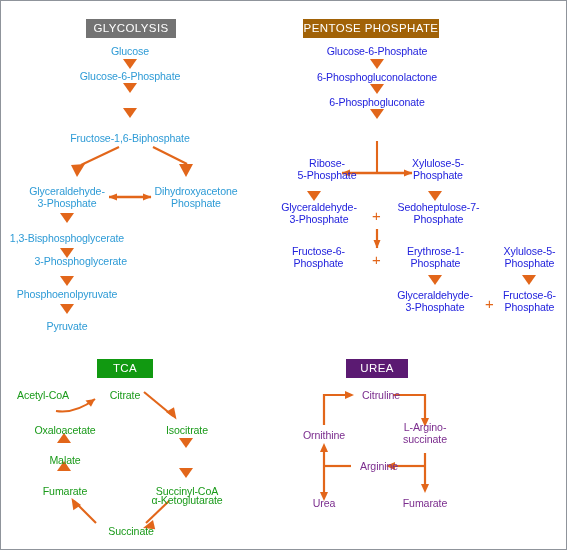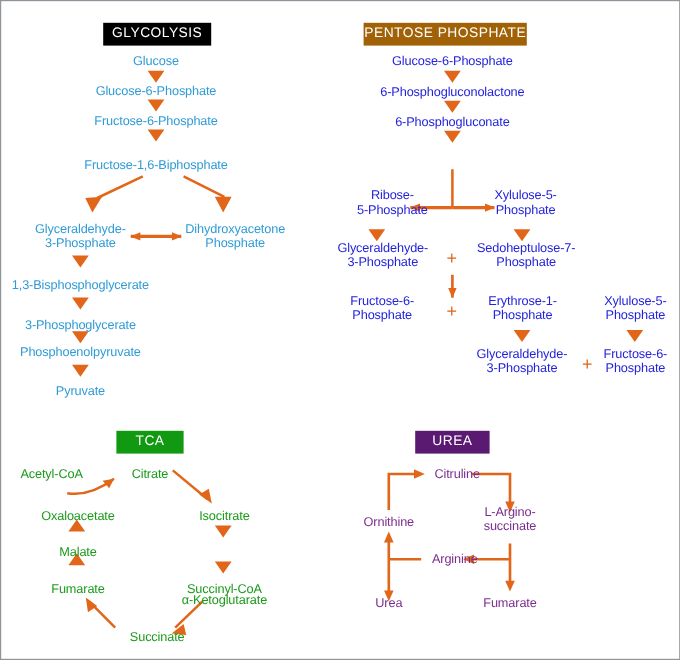--- a/index.html
+++ b/index.html
@@ -148,38 +148,37 @@
       <path d="M394,461 l-9,4 l9,4 z" fill="#e2661a" stroke="none"></path>
 
       <path d="M350,465 L323,465"></path>
 
       <path d="M323,450 L323,492"></path>
       <path d="M319,451 l4,-9 l4,9 z" fill="#e2661a" stroke="none"></path>
       <path d="M319,491 l4,9 l4,-9 z" fill="#e2661a" stroke="none"></path>
     </g>
   </svg>
 
-  <div class="hdr" style="left:85px;top:18px;width:90px;background:#000000;">GLYCOLYSIS</div>
+  <div class="hdr" style="left:85px;top:18px;width:90px;background:#737373;">GLYCOLYSIS</div>
 
   <div class="node n-gly" style="left:79px;top:44px;width:100px;">Glucose</div>
   <div class="node n-gly" style="left:59px;top:69px;width:140px;">Glucose-6-Phosphate</div>
-  <div class="node n-gly" style="left:59px;top:94px;width:140px;">Fructose-6-Phosphate</div>
   <div class="node n-gly" style="left:49px;top:131px;width:160px;">Fructose-1,6-Biphosphate</div>
 
   <div class="node n-gly" style="left:16px;top:184px;width:100px;">
     <div>Glyceraldehyde-</div>
     <div>3-Phosphate</div>
   </div>
   <div class="node n-gly" style="left:140px;top:184px;width:110px;">
     <div>Dihydroxyacetone</div>
     <div>Phosphate</div>
   </div>
 
   <div class="node n-gly" style="left:1px;top:231px;width:130px;">1,3-Bisphosphoglycerate</div>
-  <div class="node n-gly" style="left:6px;top:264px;width:120px;">3-Phosphoglycerate</div>
+  <div class="node n-gly" style="left:6px;top:254px;width:120px;text-align:right;">3-Phosphoglycerate</div>
   <div class="node n-gly" style="left:6px;top:287px;width:120px;">Phosphoenolpyruvate</div>
   <div class="node n-gly" style="left:26px;top:319px;width:80px;">Pyruvate</div>
 
   <div class="hdr" style="left:302px;top:18px;width:136px;background:#a16207;">PENTOSE PHOSPHATE</div>
 
   <div class="node n-ppp" style="left:306px;top:44px;width:140px;">Glucose-6-Phosphate</div>
   <div class="node n-ppp" style="left:296px;top:70px;width:160px;">6-Phosphogluconolactone</div>
   <div class="node n-ppp" style="left:306px;top:95px;width:140px;">6-Phosphogluconate</div>
 
   <div class="node n-ppp" style="left:281px;top:156px;width:90px;">

